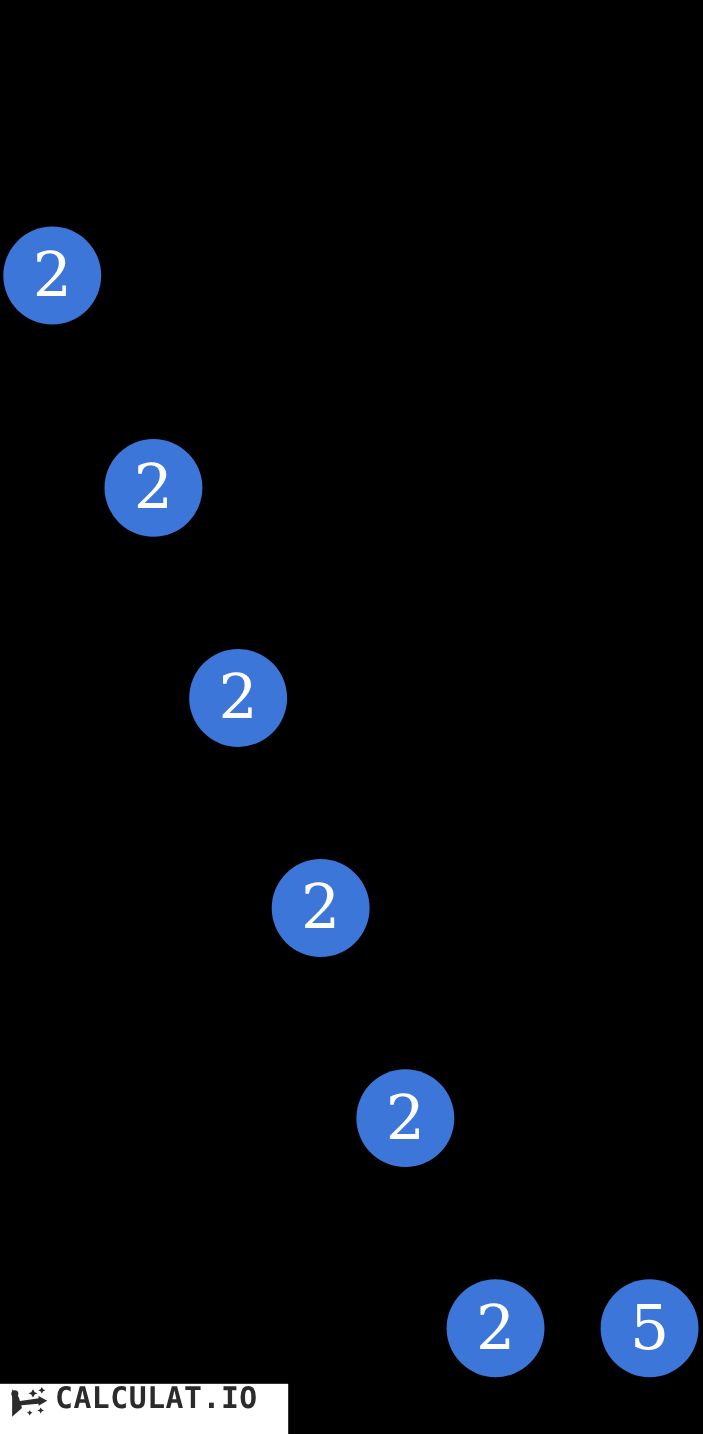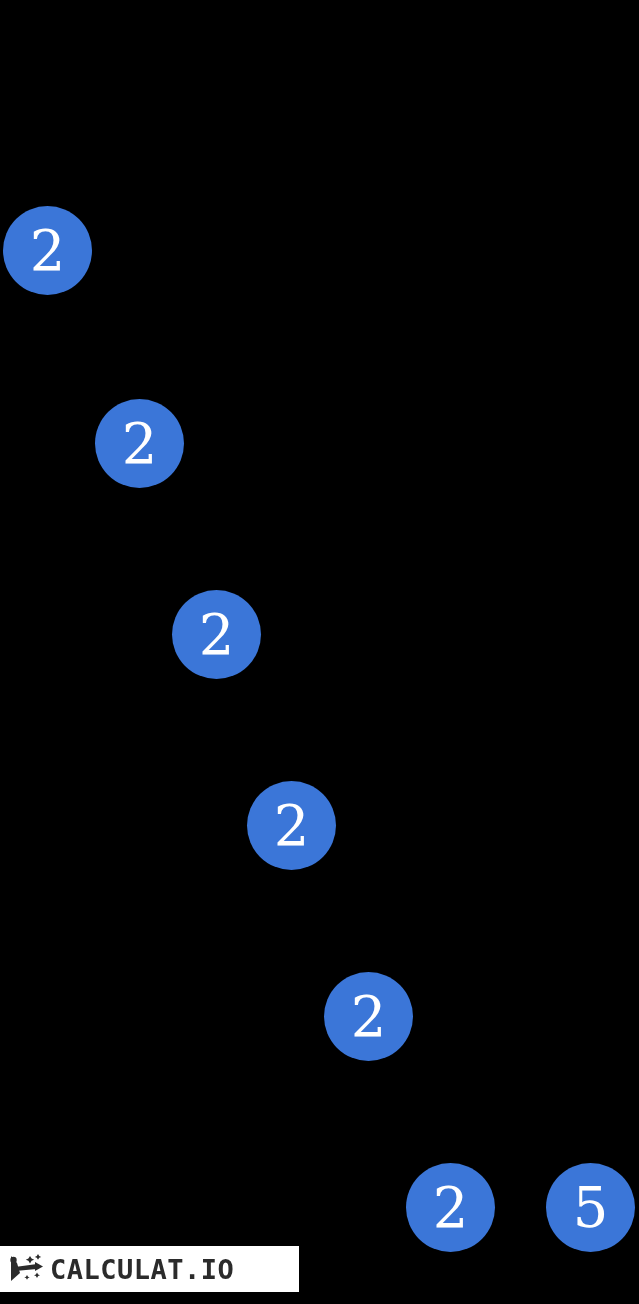--- a/index.html
+++ b/index.html
@@ -29,26 +29,25 @@
     font-family: "DejaVu Serif", "Liberation Serif", serif;
     color: #ffffff;
     line-height: 1;
     user-select: none;
     display: block;
   }
   
   #watermark {
     position: absolute;
     left: 0;
-    bottom: 12px;
-    width: 299px;
+    bottom: 0;
+    width: 262px;
     height: 46px;
     background: #ffffff;
     display: flex;
-    align-items: center;
     overflow: hidden;
   }
   #wm-icon {
     width: 42px;
     height: 36px;
     margin-left: 6px;
     flex: 0 0 auto;
     display: block;
   }
   #wm-text {

